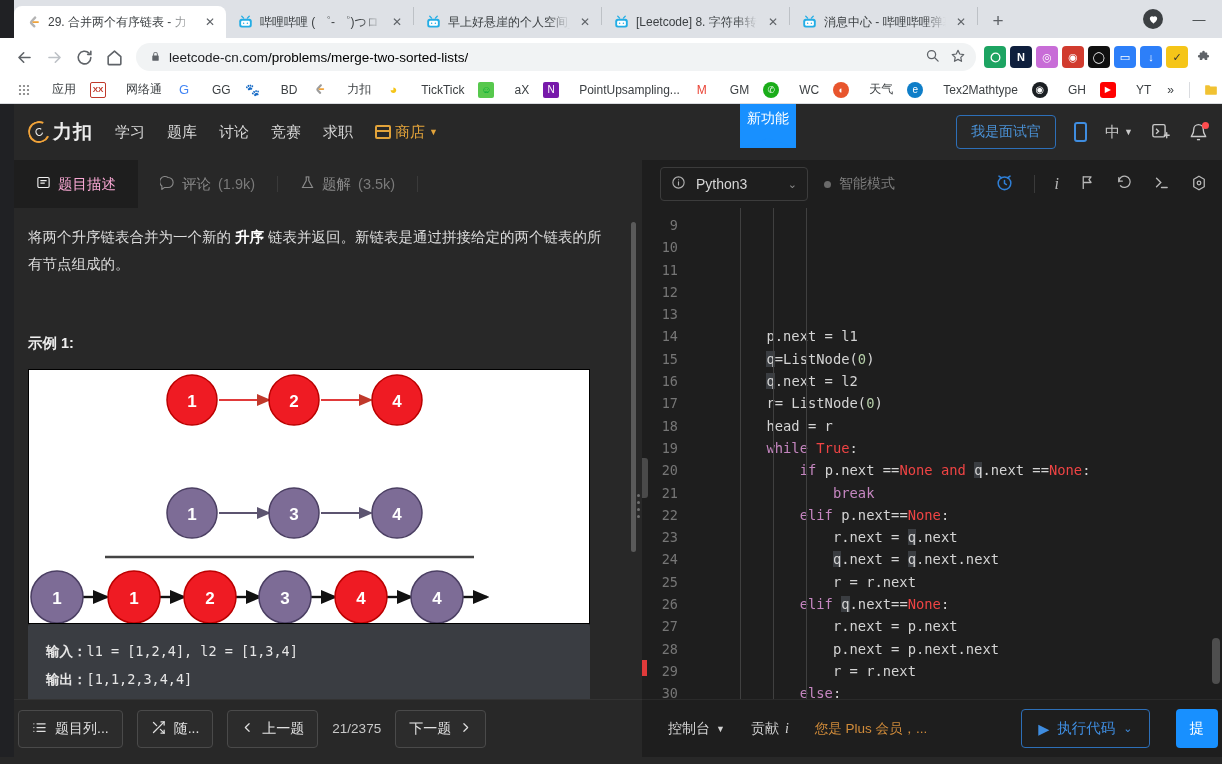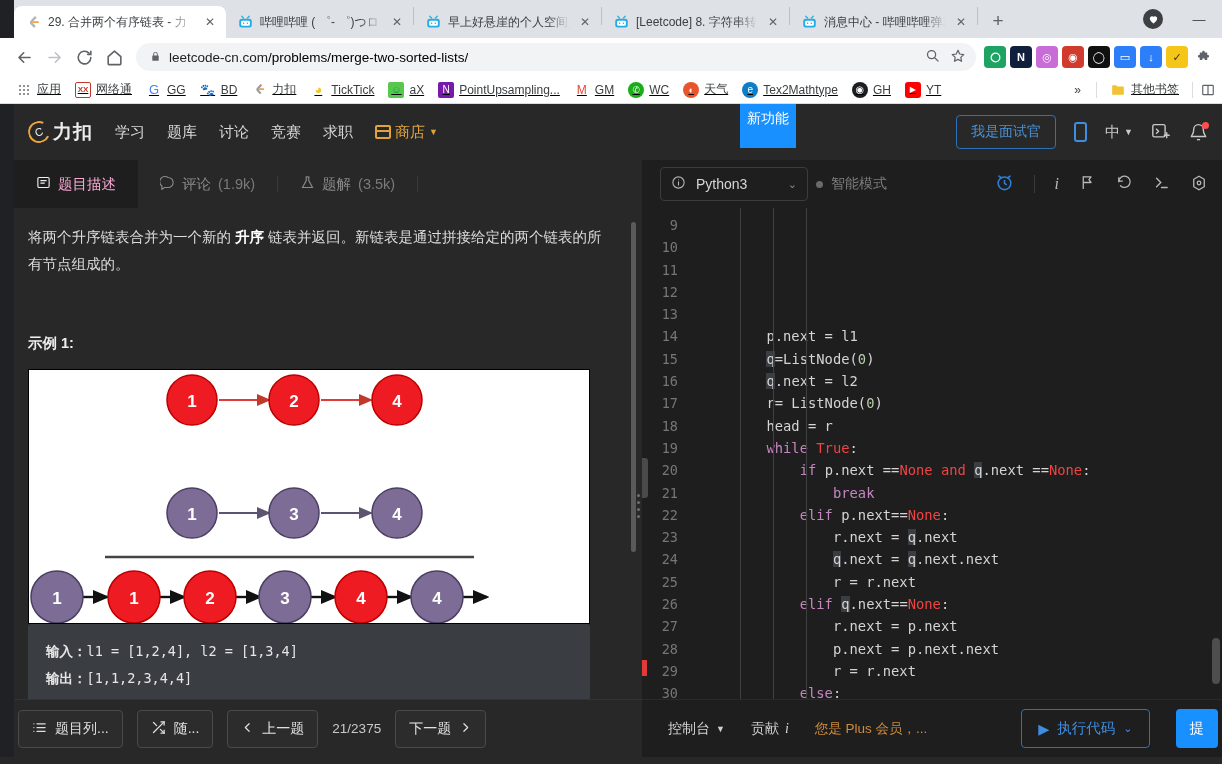--- a/index.html
+++ b/index.html
@@ -40,21 +40,21 @@
   .omnibox .lock { font-size:11px; color:#5f6368; }
   .omnibox .url { font-size:13.5px; color:#202124; white-space:nowrap; overflow:hidden; }
   .omnibox .url .dim { color:#000000; }
   .omnibox-actions { margin-left:auto; display:flex; gap:10px; align-items:center; color:#5f6368; }
   .ext-row { display:flex; align-items:center; gap:4px; }
   .ext-ico { width:22px; height:22px; border-radius:4px; display:flex; align-items:center; justify-content:center; font-size:11px; color:#fff; font-weight:700;}
 
   
   .bookmarks { background:#fff; height:28px; display:flex; align-items:center; padding:0 6px 0 10px; gap:2px;
                border-bottom:1px solid #dadce0; overflow:hidden; }
-  .bm { display:flex; align-items:center; gap:5px; padding:3px 6px; border-radius:4px; white-space:nowrap;text-decoration:underline; }
+  .bm { display:flex; align-items:center; gap:20px; padding:3px 6px; border-radius:4px; white-space:nowrap; }
   .bm-label { font-size:12px; color:#3c4043; }
   .bm-ico { width:16px; height:16px; flex:0 0 16px; display:flex; align-items:center; justify-content:center; font-size:10px; border-radius:2px;}
   .bm-right { margin-left:auto; display:flex; align-items:center; gap:4px; }
   .bm-sep { width:1px; height:16px; background:#dadce0; margin:0 3px; }
 
   
   .page { position:relative; height:653px; background:#282828; overflow:hidden; }
   .page-left-strip { position:absolute; left:0; top:0; width:14px; height:100%; background:#202124; z-index:6;}
   .lc-header { height:56px; background:#282828; display:flex; align-items:center; padding-left:28px; gap:0; position:relative;}
   .lc-logo { display:flex; align-items:center; gap:3px; margin-right:22px; }
@@ -88,33 +88,33 @@
   .ptab .cnt { color:#7a7a7a; }
   .ptab-div { width:1px; height:16px; background:#3a3a3a; align-self:center;}
 
   .content { flex:1; background:#282828; overflow:hidden; position:relative; padding:16px 32px 0 28px; color:#e2e2e2;}
   .desc { font-size:14.5px; line-height:27px; color:#dcdcdc; }
   .desc b { font-weight:700; color:#fff; }
   .ex-title { font-weight:700; font-size:14.5px; margin-top:56px; color:#f0f0f0;}
   .diagram { margin-top:16px; width:562px; height:255px; background:#fff; border:1px solid #000; position:relative; }
   .io-block { margin-top:0px; width:562px; background:#3a3d42; border-radius:3px; padding:14px 18px;
               font-family:"DejaVu Sans Mono","Liberation Mono",monospace; font-size:13.5px; line-height:26px; color:#e6e6e6;}
-  .io-block .lbl { font-family:Liberation Serif, serif; font-weight:700; }
+  .io-block .lbl { font-family:Liberation Mono, monospace; font-weight:700; }
 
   .scrollbar-left { position:absolute; right:6px; top:14px; width:5px; height:330px; background:#5a5a5a; border-radius:3px;}
   .dots-handle { position:absolute; left:637px; top:390px; width:6px; display:flex; flex-direction:column; gap:4px; z-index:5;}
   .dots-handle i { width:3px; height:3px; background:#6e6e6e; border-radius:50%; display:block;}
 
   .bottom-left { height:58px; background:#282828; display:flex; align-items:center; gap:14px; padding-left:18px; border-top:1px solid #333;}
   .btn-dark { border:1px solid #4a4a4a; border-radius:4px; color:#e0e0e0; font-size:14px;
               padding:9px 13px; display:flex; align-items:center; gap:8px; white-space:nowrap; background:#2c2c2c;}
   .pager { color:#c9c9c9; font-size:13.5px; }
 
   
-  .editor-head { height:48px; background:#1e1e1e; display:flex; align-items:center; gap:8px; padding:0 10px 0 18px; }
+  .editor-head { height:48px; background:#1e1e1e; display:flex; align-items:center; gap:16px; padding:0 10px 0 18px; }
   .lang-sel { border:1px solid #3c3c3c; border-radius:4px; color:#d6d6d6; font-size:14px; padding:7px 10px;
               display:flex; align-items:center; gap:10px; min-width:148px; }
   .lang-sel .caret { margin-left:auto; color:#8a8a8a; font-size:11px;}
   .smart { color:#7b7b7b; font-size:14px; display:flex; align-items:center; gap:8px;}
   .smart .dot { width:7px; height:7px; border-radius:50%; background:#6a6a6a; display:block;}
   .ed-tools { margin-left:auto; display:flex; align-items:center; gap:20px; color:#b9b9b9; padding-right:4px;}
   .ed-div { width:1px; height:18px; background:#3a3a3a;}
 
   .code-area { flex:1; background:#1e1e1e; display:flex; overflow:hidden; position:relative; font-family:"DejaVu Sans Mono","Liberation Mono",monospace;}
   .gutter { width:46px; text-align:right; padding:6px 10px 0 0; color:#767676; font-size:13.5px; line-height:22.3px; user-select:none;}

